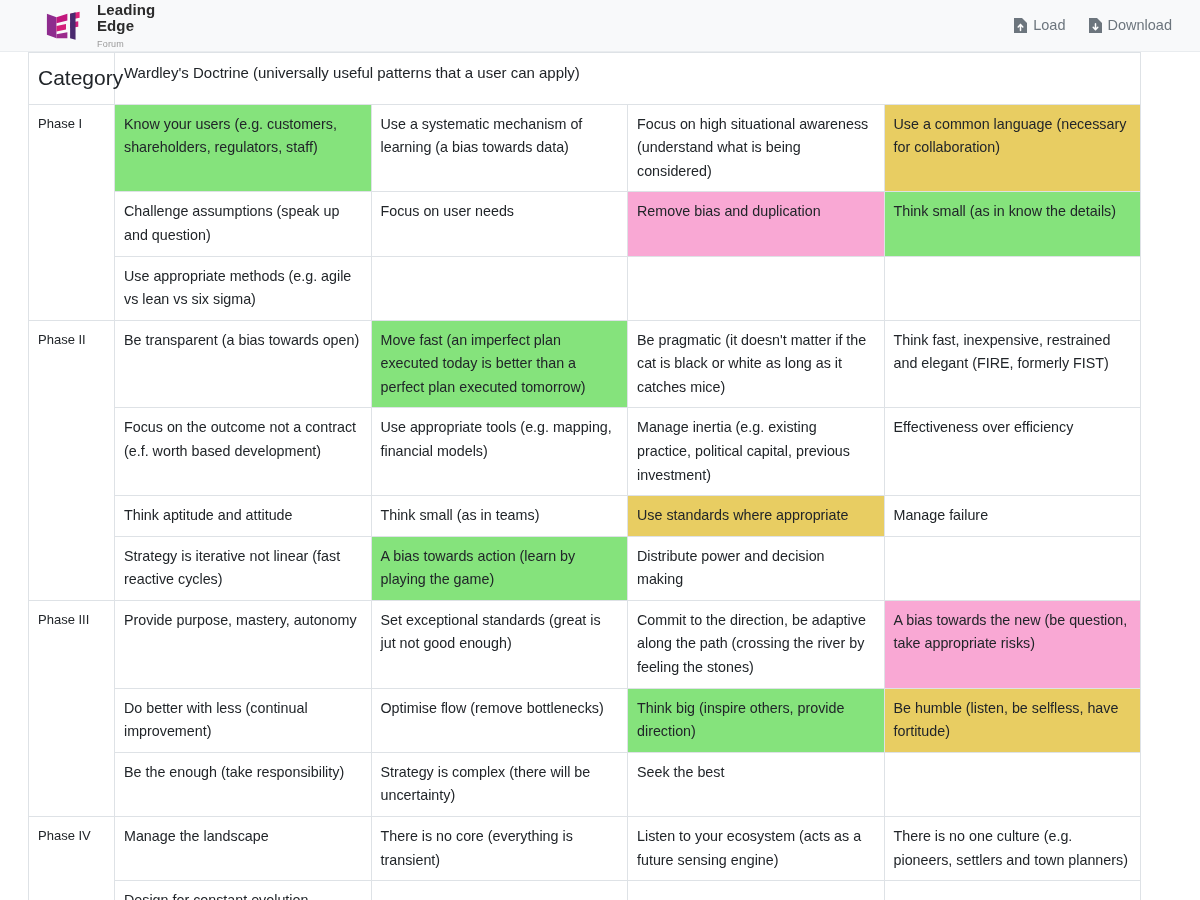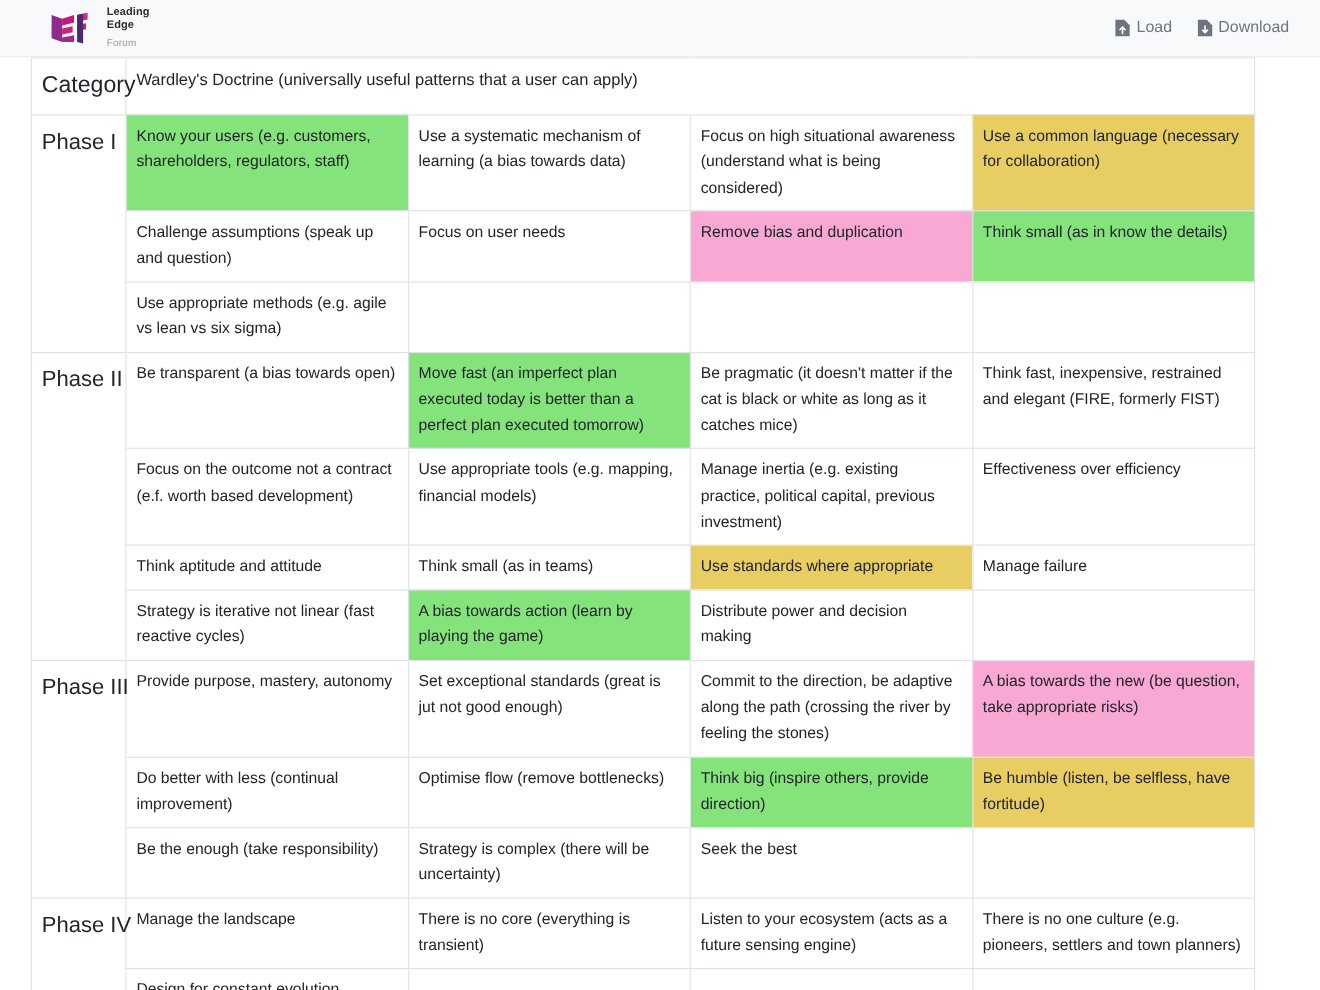--- a/index.html
+++ b/index.html
@@ -24,21 +24,21 @@
     padding: 0 28px 0 44px;
   }
   .brand { display: flex; align-items: center; gap: 9px; }
   .brand-mark { width: 44px; height: 30px; display: block; }
   .brand-words {
     display: flex; flex-direction: column;
     line-height: 1.0;
   }
   .brand-words .w1,
   .brand-words .w2 {
-    font-size: 10px; font-weight: bold; color: #2b2b2b; letter-spacing: .1px;
+    font-size: 15px; font-weight: bold; color: #2b2b2b; letter-spacing: .1px;
   }
   .brand-words .w2 { margin-top: 1.5px; }
   .brand-words .w3 {
     font-size: 9px; color: #9a9a9a; margin-top: 7px; letter-spacing: .2px;
   }
 
   .topactions { display: flex; align-items: center; gap: 22px; }
   .topaction {
     display: flex; align-items: flex-start; gap: 5px;
     font-size: 14.5px; color: #6c757d; cursor: pointer;
@@ -74,21 +74,21 @@
   }
   th.hd-doctrine {
     font-weight: bold;
     font-size: 15px;
     text-align: center;
     vertical-align: middle;
     padding: 9px 10px;
   }
   td.cat-cell {
     font-weight: bold;
-    font-size: 20px;
+    font-size: 13px;
     white-space: nowrap;
     padding-top: 8px;
   }
   td.cell { }
   td.c-green  { background: #85e37c; }
   td.c-yellow { background: #e8cd62; }
   td.c-red    { background: #f9a8d4; color: #ffffff; }
   td.c-none   { background: #ffffff; }
 </style>
 </head>

